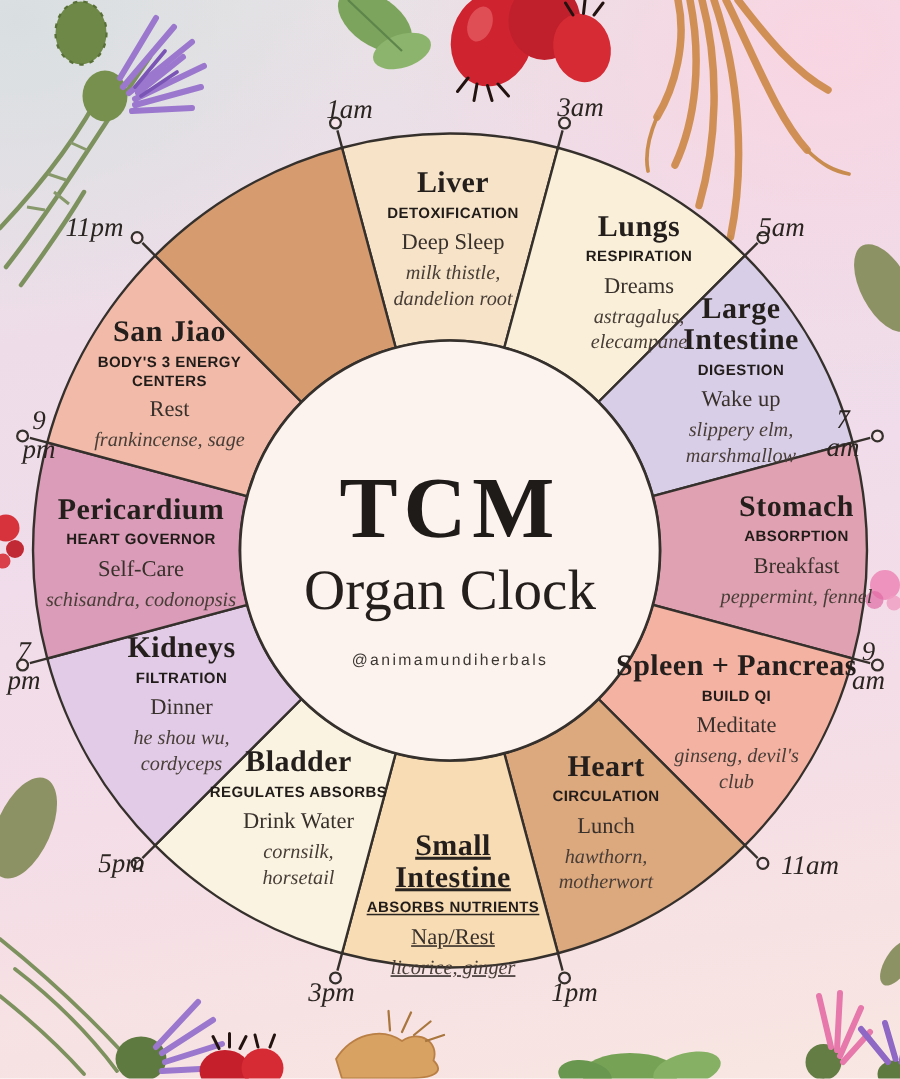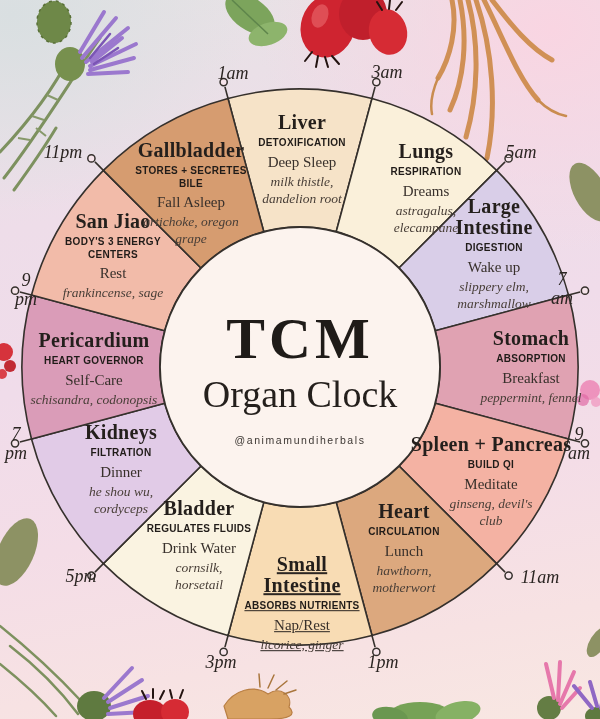--- a/index.html
+++ b/index.html
@@ -209,47 +209,41 @@
     <div class="seg-herbs">hawthorn, motherwort</div>
   </div>
   <div class="seg seg-6">
     <div class="seg-title">Small Intestine</div>
     <div class="seg-func">ABSORBS NUTRIENTS</div>
     <div class="seg-act">Nap/Rest</div>
     <div class="seg-herbs">licorice, ginger</div>
   </div>
   <div class="seg seg-7">
     <div class="seg-title">Bladder</div>
-    <div class="seg-func">REGULATES FLUIDS</div>
+    <div class="seg-func">REGULATES ABSORBS</div>
     <div class="seg-act">Drink Water</div>
     <div class="seg-herbs">cornsilk, horsetail</div>
   </div>
   <div class="seg seg-8">
     <div class="seg-title">Kidneys</div>
     <div class="seg-func">FILTRATION</div>
     <div class="seg-act">Dinner</div>
     <div class="seg-herbs">he shou wu, cordyceps</div>
   </div>
   <div class="seg seg-9">
     <div class="seg-title">Pericardium</div>
     <div class="seg-func">HEART GOVERNOR</div>
     <div class="seg-act">Self-Care</div>
     <div class="seg-herbs">schisandra, codonopsis</div>
   </div>
   <div class="seg seg-10">
     <div class="seg-title">San Jiao</div>
     <div class="seg-func">BODY'S 3 ENERGY CENTERS</div>
     <div class="seg-act">Rest</div>
     <div class="seg-herbs">frankincense, sage</div>
-  </div>
-  <div class="seg seg-11">
-    <div class="seg-title">Gallbladder</div>
-    <div class="seg-func">STORES + SECRETES BILE</div>
-    <div class="seg-act">Fall Asleep</div>
-    <div class="seg-herbs">artichoke, oregon grape</div>
   </div>
 
   <div class="time time-0">1am</div>
   <div class="time time-1">3am</div>
   <div class="time time-2">5am</div>
   <div class="time time-3 split">7 am</div>
   <div class="time time-4 split">9 am</div>
   <div class="time time-5">11am</div>
   <div class="time time-6">1pm</div>
   <div class="time time-7">3pm</div>

